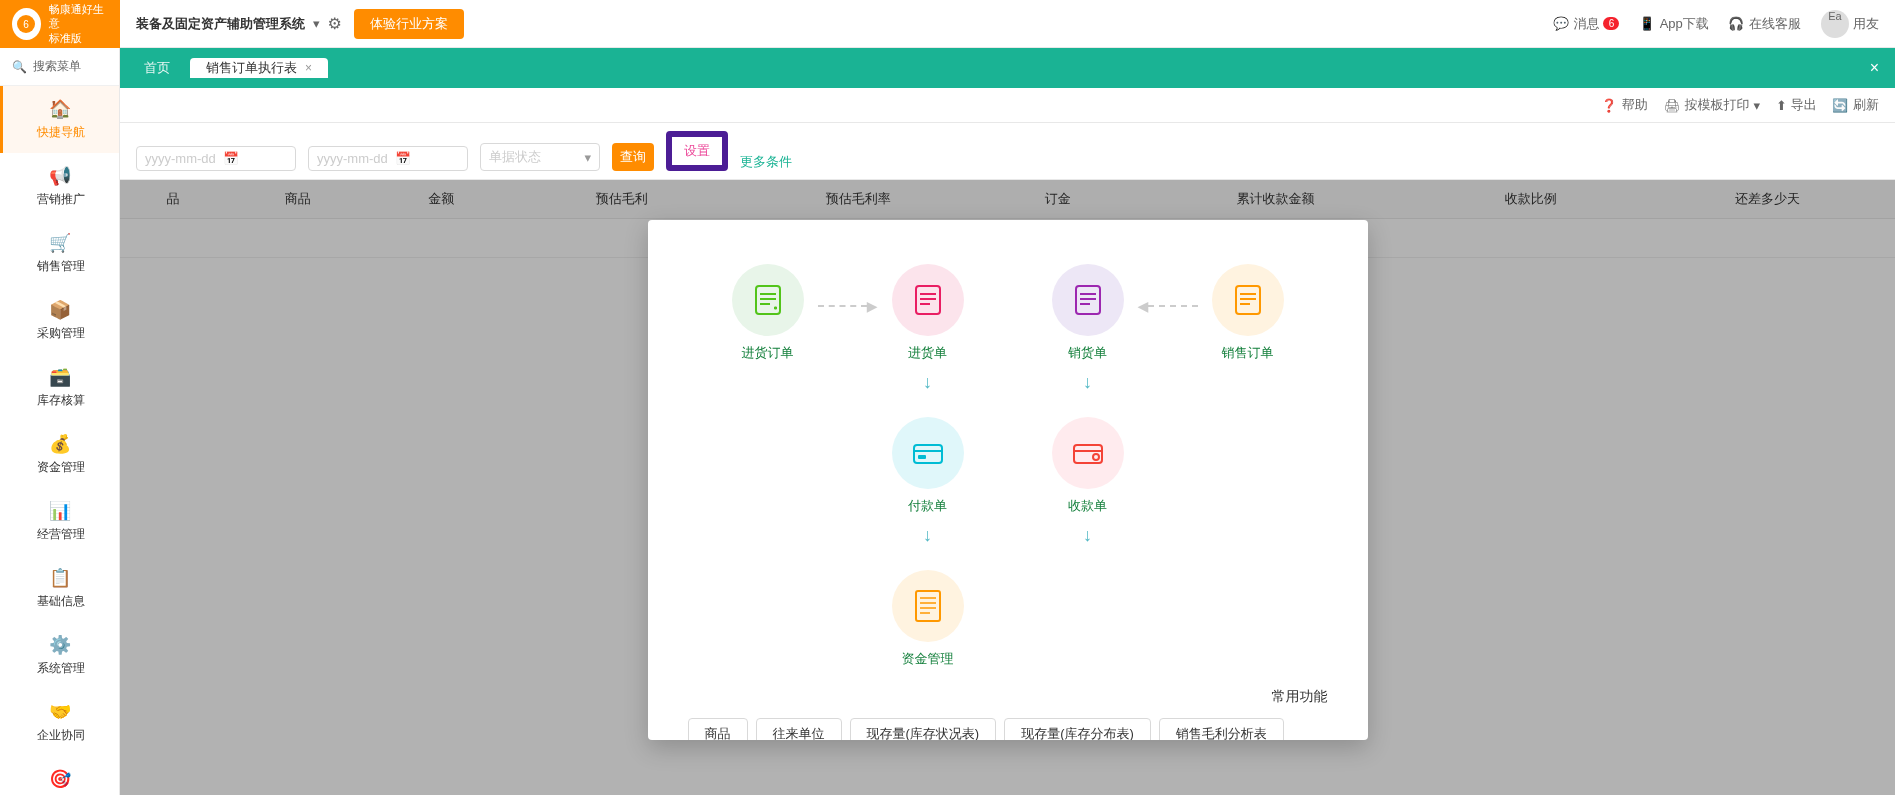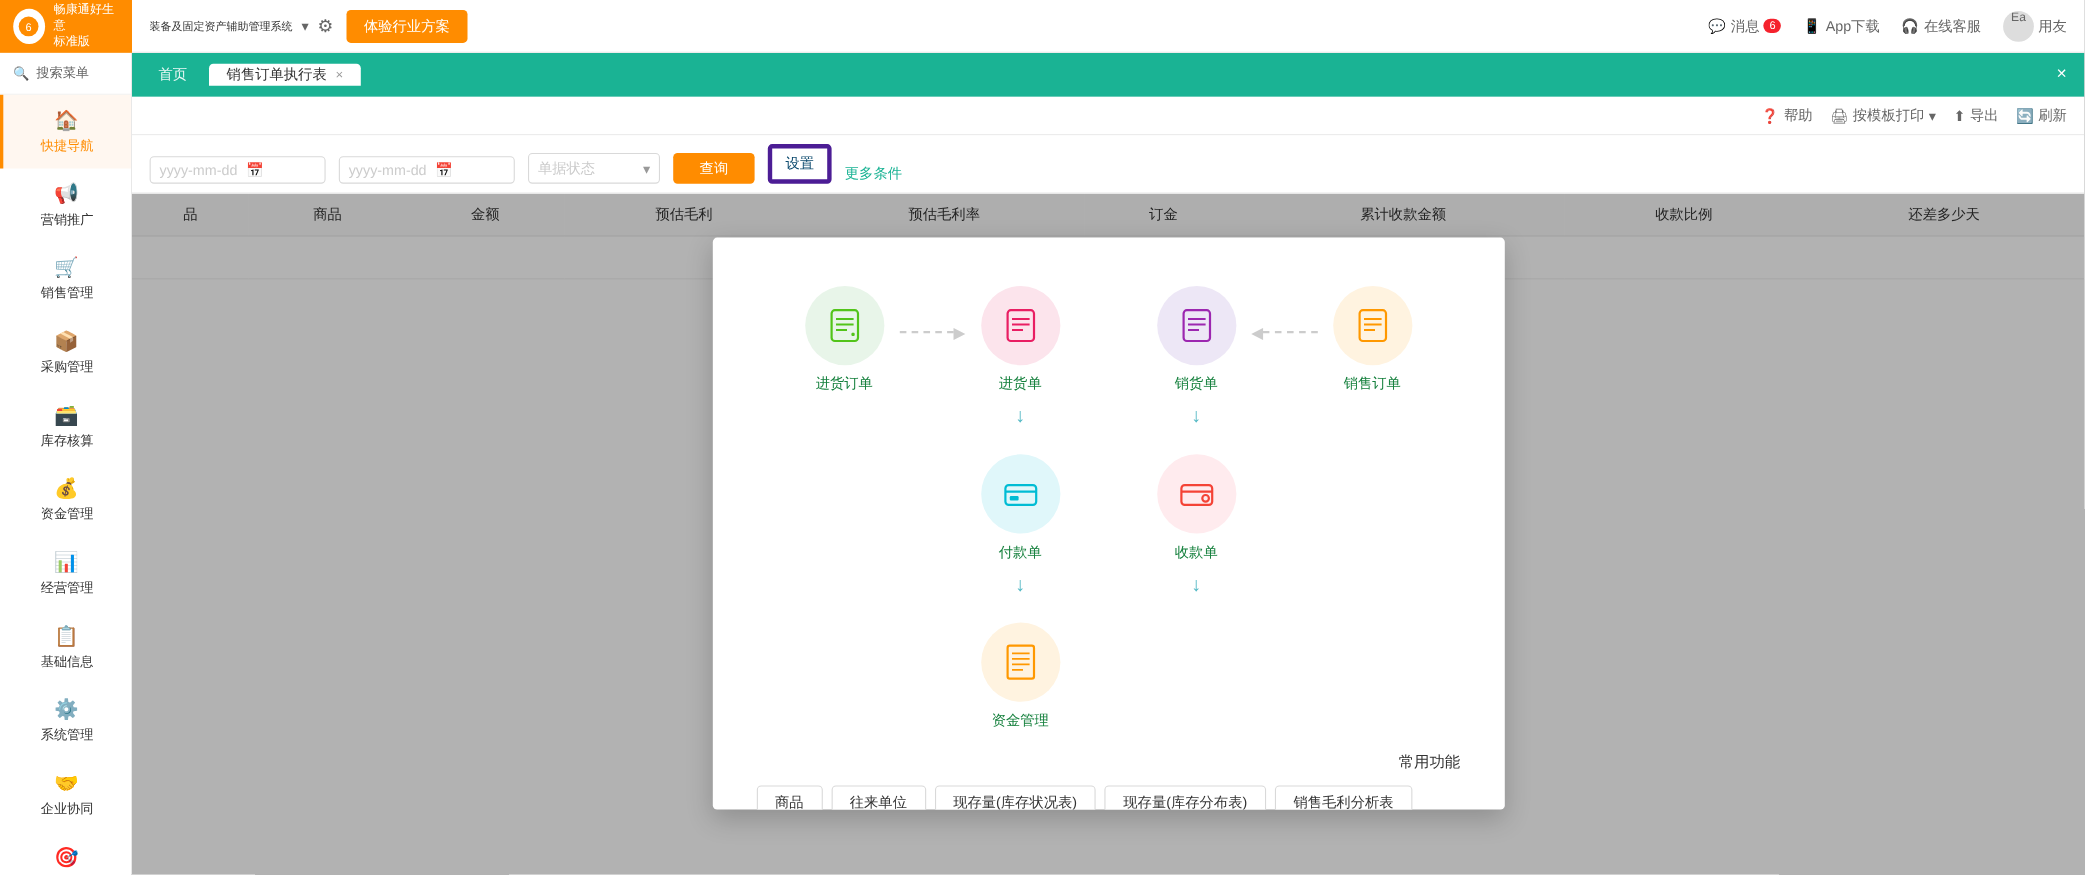--- a/index.html
+++ b/index.html
@@ -11,21 +11,21 @@
       background: #fff; border-bottom: 1px solid #e8e8e8;
       padding: 0 16px; position: relative; z-index: 100;
     }
     .logo-area {
       display: flex; align-items: center; width: 120px;
       background: #ff8c00; height: 48px; margin-left: -16px;
       padding: 0 12px; flex-shrink: 0;
     }
     .logo-icon { width: 32px; height: 32px; background: #fff; border-radius: 50%; display: flex; align-items: center; justify-content: center; margin-right: 8px; }
     .logo-text { color: #fff; font-size: 11px; line-height: 1.3; }
-    .system-title { margin-left: 16px; font-size: 10px; color: #333; font-weight: 400; }
+    .system-title { margin-left: 16px; font-size: 13px; color: #333; font-weight: 700; }
     .header-dropdown { margin-left: 8px; color: #666; cursor: pointer; }
     .header-gear { margin-left: 8px; color: #666; cursor: pointer; font-size: 16px; }
     .experience-btn {
       margin-left: 12px; background: #ff8c00; color: #fff; border: none;
       border-radius: 4px; padding: 6px 16px; cursor: pointer; font-size: 13px;
     }
     .header-right { margin-left: auto; display: flex; align-items: center; gap: 20px; }
     .header-right-item { display: flex; align-items: center; gap: 4px; color: #666; cursor: pointer; font-size: 13px; }
     .badge { background: #f5222d; color: #fff; border-radius: 8px; font-size: 10px; padding: 1px 4px; min-width: 16px; text-align: center; }
     .user-avatar { width: 28px; height: 28px; border-radius: 50%; background: #ddd; display: flex; justify-content: center; }
@@ -89,24 +89,24 @@
       font-size: 13px; color: #999; display: flex; align-items: center; gap: 8px;
       min-width: 160px; cursor: pointer;
     }
     .filter-select {
       border: 1px solid #d9d9d9; border-radius: 4px; padding: 4px 8px;
       font-size: 13px; color: #999; min-width: 120px; display: flex;
       align-items: center; justify-content: space-between; cursor: pointer;
     }
     .query-btn {
       background: #ff8c00; color: #fff; border: none; border-radius: 4px;
-      padding: 5px 24px; cursor: pointer; font-size: 13px;
+      padding: 5px 8px; cursor: pointer; font-size: 13px;
     }
     .set-btn {
-      background: #fff; color: #0c4a6e; border: 4px solid #4c1d95; border-radius: 4px;
+      background: #fff; color: #ec4899; border: 6px solid #4c1d95; border-radius: 4px;
       padding: 5px 12px; cursor: pointer; font-size: 13px;
     }
     .more-conditions { color: #1ab394; cursor: pointer; font-size: 13px; }
 
     
     .data-table { width: 100%; border-collapse: collapse; background: #fff; }
     .data-table th {
       background: #fafafa; border-bottom: 1px solid #e8e8e8;
       padding: 10px 12px; text-align: center; font-weight: 500; color: #333;
       font-size: 13px; white-space: nowrap;

